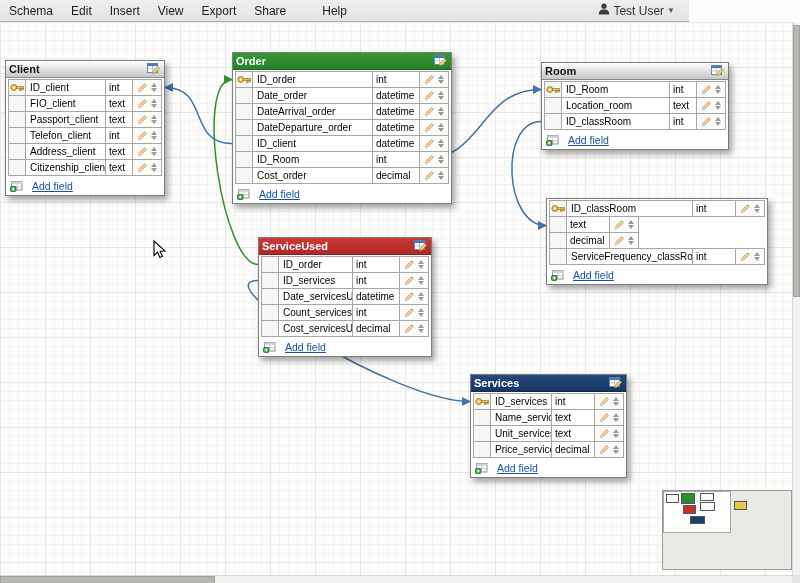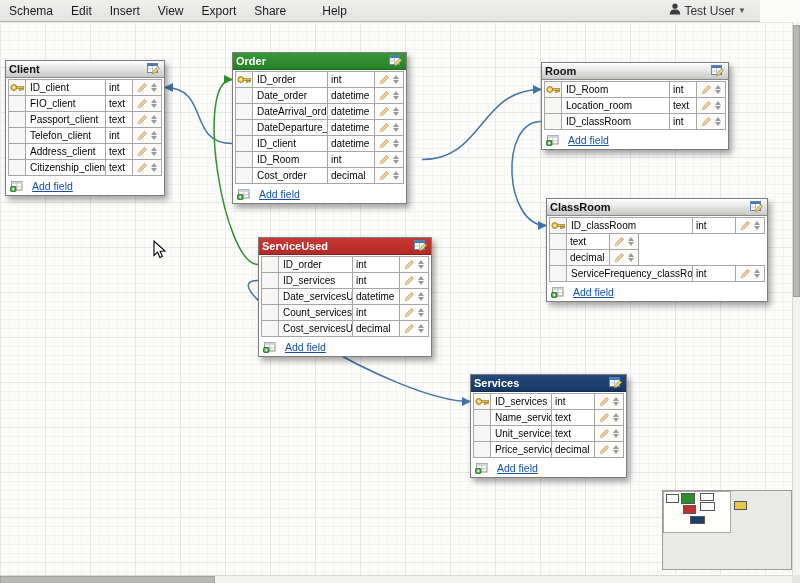--- a/index.html
+++ b/index.html
@@ -1,20 +1,20 @@
 <!DOCTYPE html>
 <html><head>
 <meta charset="utf-8">
 <style>
   * { margin:0; padding:0; box-sizing:border-box; }
   html,body { width:800px; height:583px; overflow:hidden;
     font-family:"Liberation Sans", sans-serif; background:#fcfcfb; }
 
   
-  #menubar { position:absolute; left:0; top:0; width:760px; height:22px;
+  #menubar { position:absolute; left:0; top:0; width:689px; height:22px;
     background:linear-gradient(#efefee,#e3e3e1); border-bottom:1px solid #b4b4b2;
     display:flex; align-items:center; font-size:12px; color:#1c1c1c; z-index:50; }
   .menu-item { padding:3px 9px; cursor:default; }
   .menu-item.gap { margin-left:18px; }
   #user-area { margin-left:auto; display:flex; align-items:center; gap:3px; padding-right:14px; color:#333; }
   #user-caret { font-size:8px; color:#555; }
 
   
   #canvas { position:absolute; left:0; top:22px; width:792px; height:553px;
     background-color:#fcfcfb;
@@ -283,21 +283,21 @@
             <rect x="1.5" y="0.5" width="10.5" height="2.4" fill="#c8d4de"></rect>
             <line x1="1.5" y1="5.8" x2="12" y2="5.8" stroke="#b0b0ae" stroke-width="0.7"></line>
             <line x1="6.8" y1="2.9" x2="6.8" y2="9" stroke="#b0b0ae" stroke-width="0.7"></line>
             <rect x="0.5" y="5.5" width="5.4" height="5" rx="1" fill="#3da23d" stroke="#1f6b1f" stroke-width="0.8"></rect>
             <path d="M3.2 6.5 L3.2 9.5 M1.7 8 L4.7 8" stroke="#fff" stroke-width="1.1"></path>
           </svg>
         </span>
         <a class="add-link">Add field</a>
       </div>
     </div>
-    <div class="entity" style="left: 232px; top: 30px; width: 175px; text-align: center;">
+    <div class="entity" style="left: 232px; top: 30px; width: 220px; text-align: center;">
       <div class="entity-header green">
         <span>Order</span>
         <span class="edit-icon">
           <svg width="14" height="12" viewBox="0 0 14 12">
             <rect x="0.5" y="0.5" width="10" height="9" fill="#fff" stroke="#6a88a8"></rect>
             <rect x="0.5" y="0.5" width="10" height="2.6" fill="#4a7ab2"></rect>
             <line x1="0.5" y1="6" x2="10.5" y2="6" stroke="#9ab0c6" stroke-width="0.7"></line>
             <line x1="5.5" y1="3" x2="5.5" y2="9.5" stroke="#9ab0c6" stroke-width="0.7"></line>
             <path d="M5.5 10.5 L6 8.6 L10.8 3.6 L12.6 5.2 L7.6 10.2 Z" fill="#f2d98c" stroke="#a8862e" stroke-width="0.8"></path>
           </svg>
@@ -528,32 +528,20 @@
             <line x1="1.5" y1="5.8" x2="12" y2="5.8" stroke="#b0b0ae" stroke-width="0.7"></line>
             <line x1="6.8" y1="2.9" x2="6.8" y2="9" stroke="#b0b0ae" stroke-width="0.7"></line>
             <rect x="0.5" y="5.5" width="5.4" height="5" rx="1" fill="#3da23d" stroke="#1f6b1f" stroke-width="0.8"></rect>
             <path d="M3.2 6.5 L3.2 9.5 M1.7 8 L4.7 8" stroke="#fff" stroke-width="1.1"></path>
           </svg>
         </span>
         <a class="add-link">Add field</a>
       </div>
     </div>
     <div class="entity" style="left: 546px; top: 176px; width: 222px;">
-      <div class="entity-header gray">
-        <span>ClassRoom</span>
-        <span class="edit-icon">
-          <svg width="14" height="12" viewBox="0 0 14 12">
-            <rect x="0.5" y="0.5" width="10" height="9" fill="#fff" stroke="#6a88a8"></rect>
-            <rect x="0.5" y="0.5" width="10" height="2.6" fill="#4a7ab2"></rect>
-            <line x1="0.5" y1="6" x2="10.5" y2="6" stroke="#9ab0c6" stroke-width="0.7"></line>
-            <line x1="5.5" y1="3" x2="5.5" y2="9.5" stroke="#9ab0c6" stroke-width="0.7"></line>
-            <path d="M5.5 10.5 L6 8.6 L10.8 3.6 L12.6 5.2 L7.6 10.2 Z" fill="#f2d98c" stroke="#a8862e" stroke-width="0.8"></path>
-          </svg>
-        </span>
-      </div>
       <div class="entity-rows">
         <div class="f-row">
           <span class="c-key">
             <svg width="14" height="9" viewBox="0 0 14 9">
               <circle cx="3.8" cy="4.5" r="2.9" fill="#ecc95c" stroke="#9a7d20" stroke-width="1"></circle>
               <circle cx="3.8" cy="4.5" r="1.1" fill="#fdf3cf"></circle>
               <rect x="6.4" y="3.6" width="7" height="1.8" fill="#ecc95c" stroke="#9a7d20" stroke-width="0.7"></rect>
               <rect x="9.6" y="5.2" width="1.4" height="2.2" fill="#ecc95c" stroke="#9a7d20" stroke-width="0.7"></rect>
               <rect x="12" y="5.2" width="1.3" height="1.6" fill="#ecc95c" stroke="#9a7d20" stroke-width="0.7"></rect>
             </svg>

